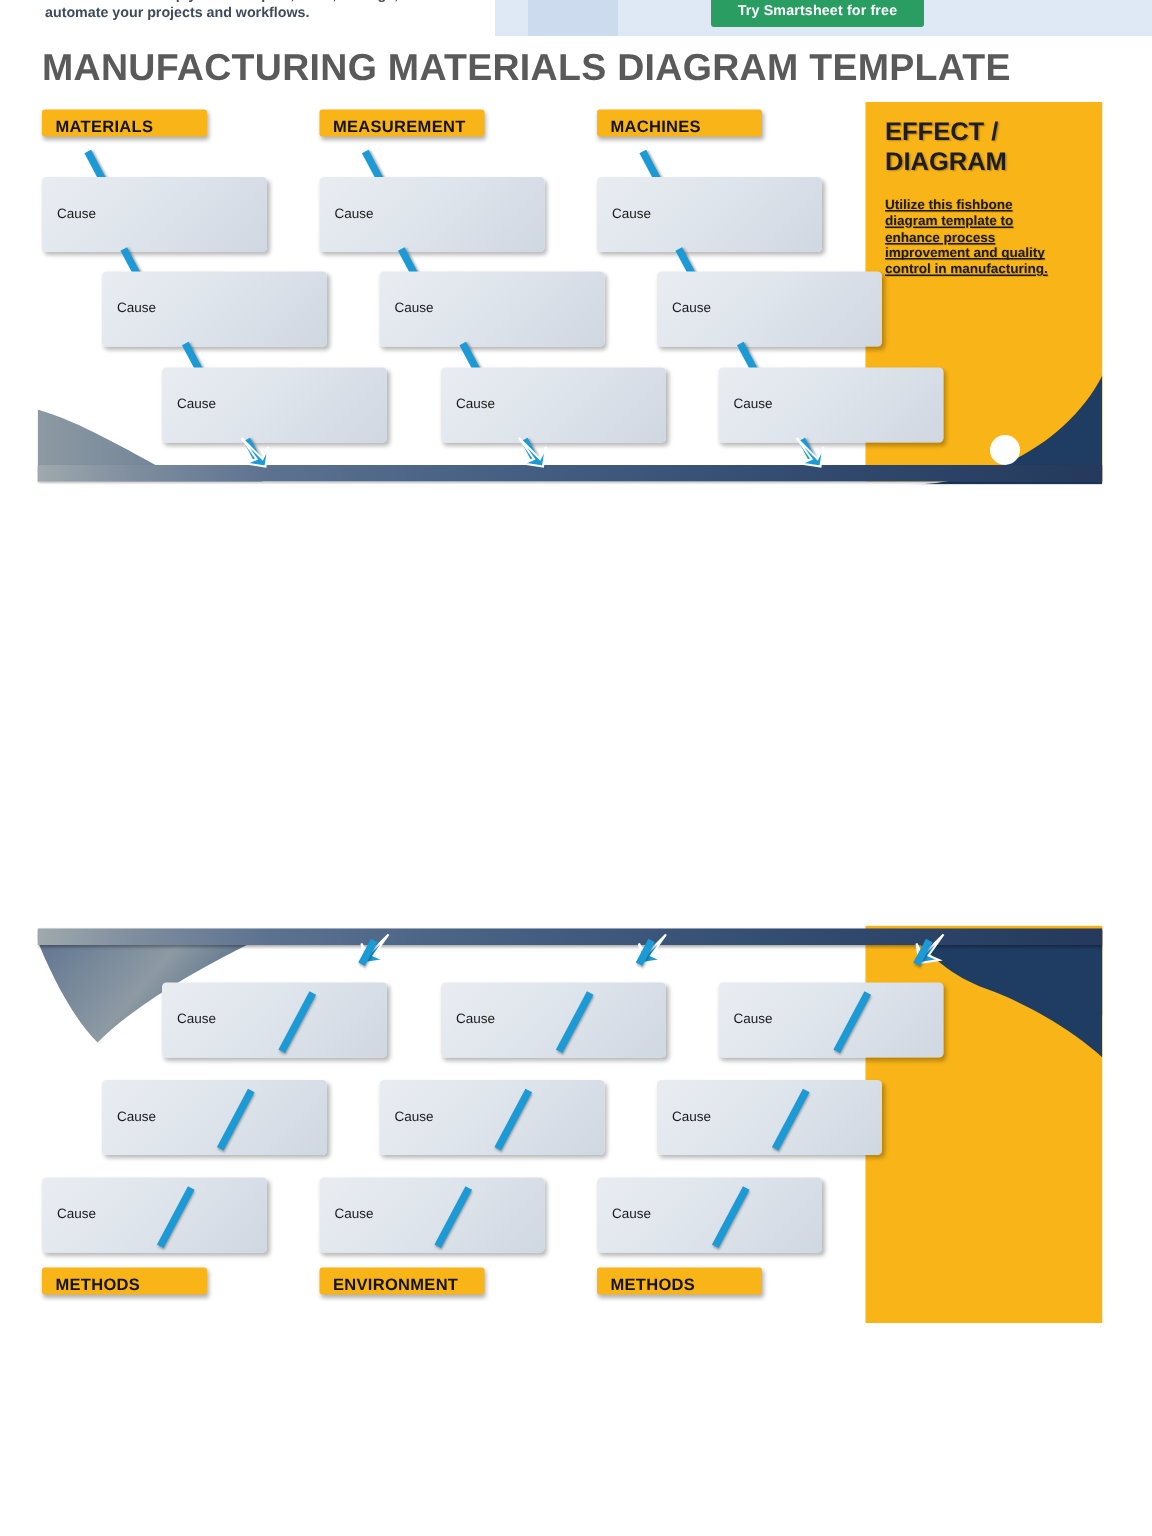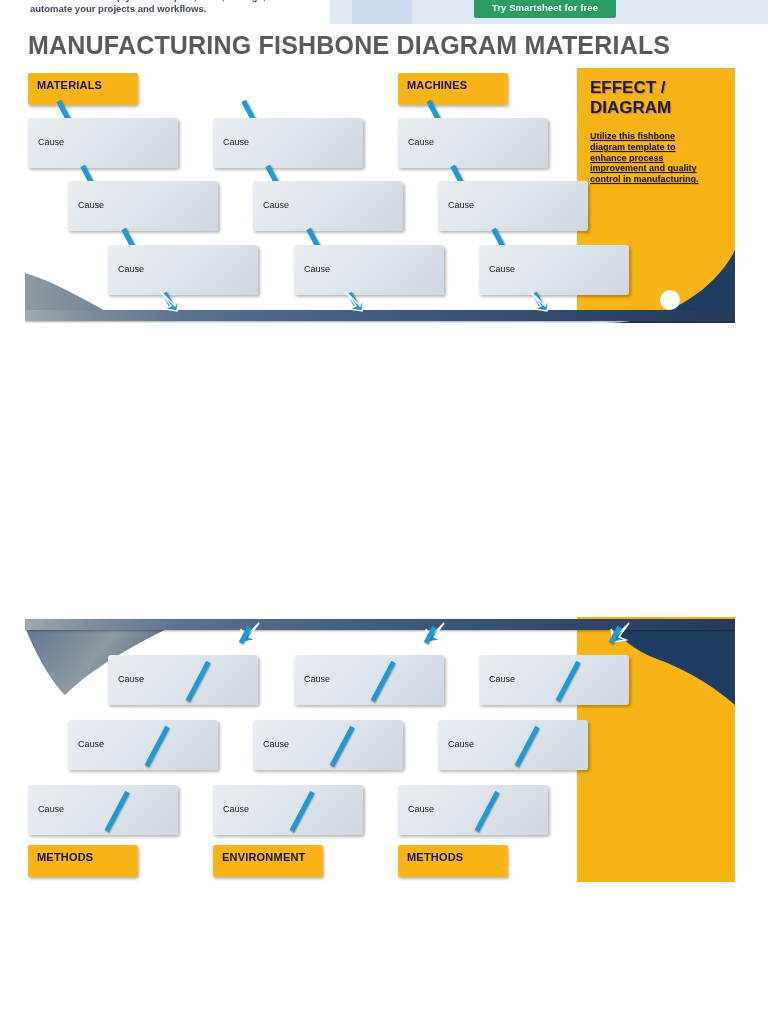--- a/index.html
+++ b/index.html
@@ -67,21 +67,21 @@
   .spine{
     position:absolute; left:0; width:710px; height:11px;
     background:linear-gradient(90deg,#9fa9ae 0%, #7f8e9e 9%, #5b7190 22%, #445f81 45%, #30496d 75%, #24395c 100%);
     box-shadow:0 1px 2px rgba(0,0,0,.35);
   }
   #diagram-top .spine{ top:242px; }
   #diagram-bottom .spine{ top:2px; }
 
   
   .cat-tag{
-    position:absolute; width:110px; height:32px;
+    position:absolute; width:110px; height:18px;
     background:#f9b417; border-radius:2px;
     box-shadow:1px 2px 3px rgba(0,0,0,.3);
     color:#141414; font-size:11px; font-weight:700;
     padding:6px 0 0 9px; line-height:12.5px; letter-spacing:.2px;
   }
 
   
   .cause-box{
     position:absolute; width:150px; height:50px;
     background:linear-gradient(135deg,#e9edf2 0%, #dfe5ec 45%, #cfd7e1 100%);
@@ -102,21 +102,21 @@
 </head>
 <body>
 
 <div id="promo-banner">
   <div class="promo-bg-strip"></div>
   <div class="promo-bg-strip2"></div>
   <div class="promo-text">Smartsheet can help you better plan, track, manage, and automate your projects and workflows.</div>
   <button class="promo-btn">Try Smartsheet for free</button>
 </div>
 
-<div id="page-title">MANUFACTURING FISHBONE DIAGRAM MATERIALS</div>
+<div id="page-title">MANUFACTURING MATERIALS DIAGRAM TEMPLATE</div>
 
 <div class="diagram" id="diagram-top">
 
   <div class="effect-panel">
     <div class="effect-title">
       <span>EFFECT /</span><br>
       <span>DIAGRAM</span>
     </div>
     <div class="effect-body">Utilize this fishbone diagram template to enhance process improvement and quality control in manufacturing.</div>
   </div>
@@ -154,20 +154,23 @@
   <div class="conn" style="left:96px; top:161px; height:44px; transform:rotate(-28deg);"></div>
 
   <div class="cause-box" style="left:83px; top:177px;">
     <span>Cause</span>
   </div>
   <div class="conn" style="left:137px; top:225px; height:18px; transform:rotate(-28deg);"></div>
   <svg class="arrow-head" style="left:133px; top:222px;" viewBox="0 0 22 22">
     <path d="M3,2 L17,16 L21,8 L19,21 L6,19 L13,16 Z" fill="#1b9ad6" stroke="#ffffff" stroke-width="1.4"></path>
   </svg>
 
+  <div class="cat-tag" style="left:188px; top:5px;">
+    <span>MEASUREMENT</span>
+  </div>
   <div class="conn" style="left:216px; top:33px; height:26px; transform:rotate(-28deg);"></div>
 
   <div class="cause-box" style="left:188px; top:50px;">
     <span>Cause</span>
   </div>
   <div class="conn" style="left:240px; top:98px; height:44px; transform:rotate(-28deg);"></div>
 
   <div class="cause-box" style="left:228px; top:113px;">
     <span>Cause</span>
   </div>

